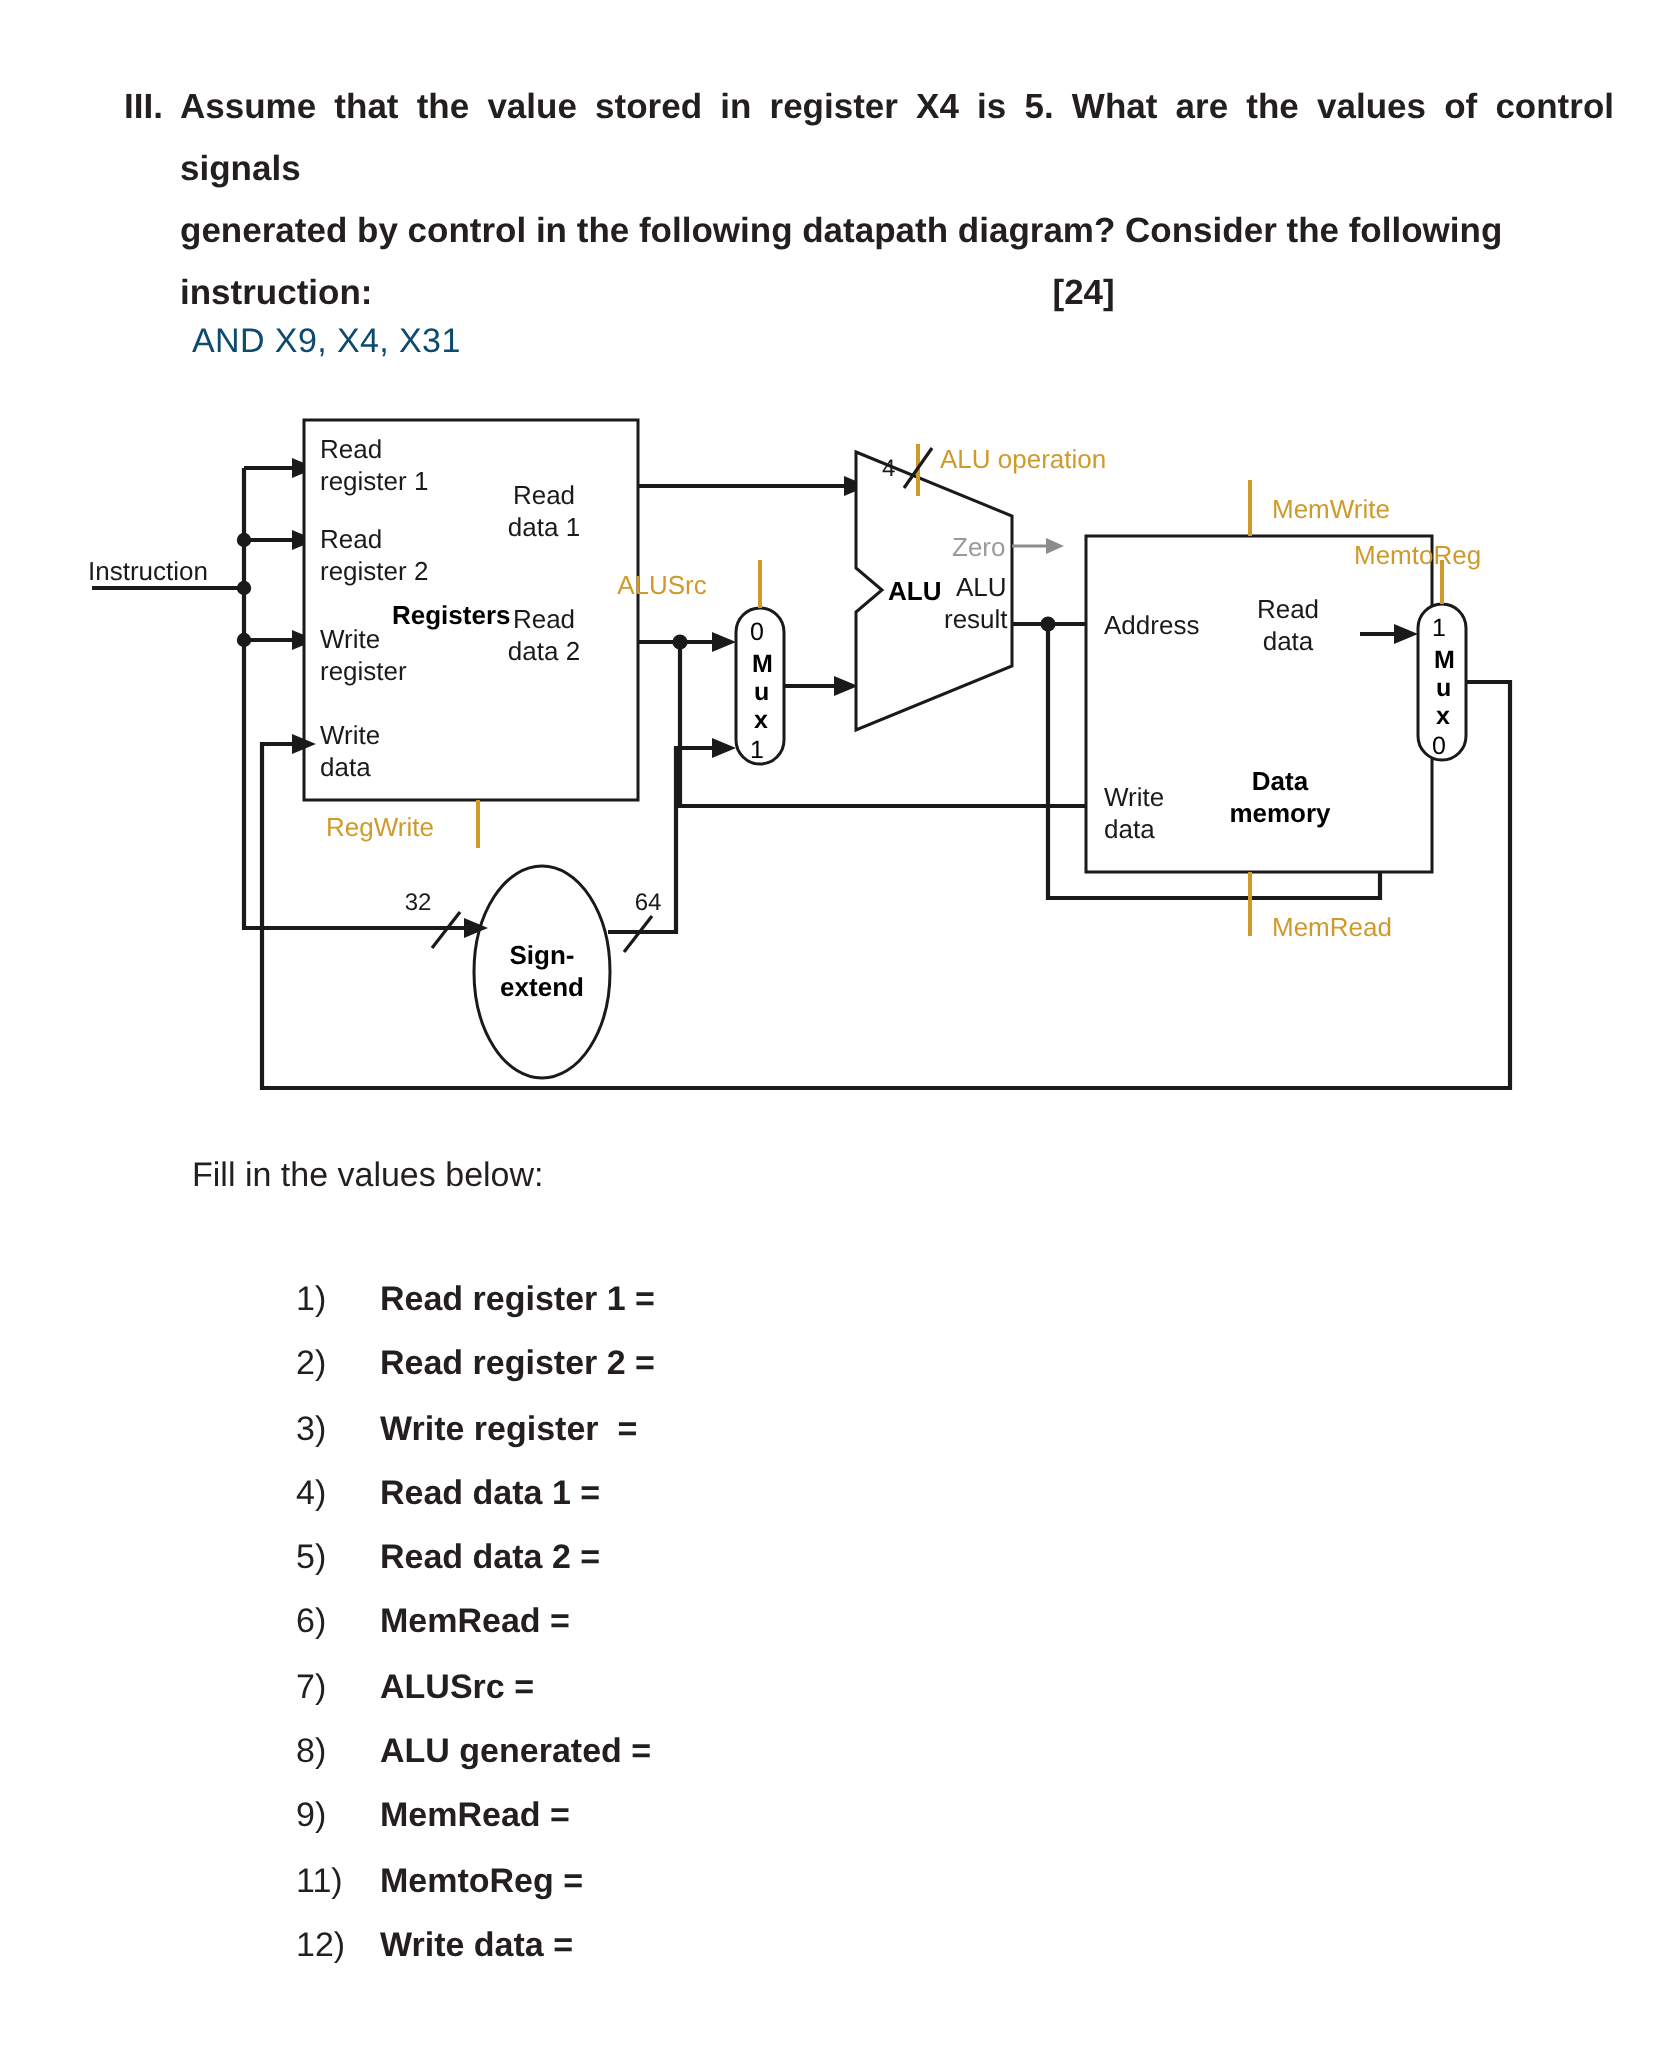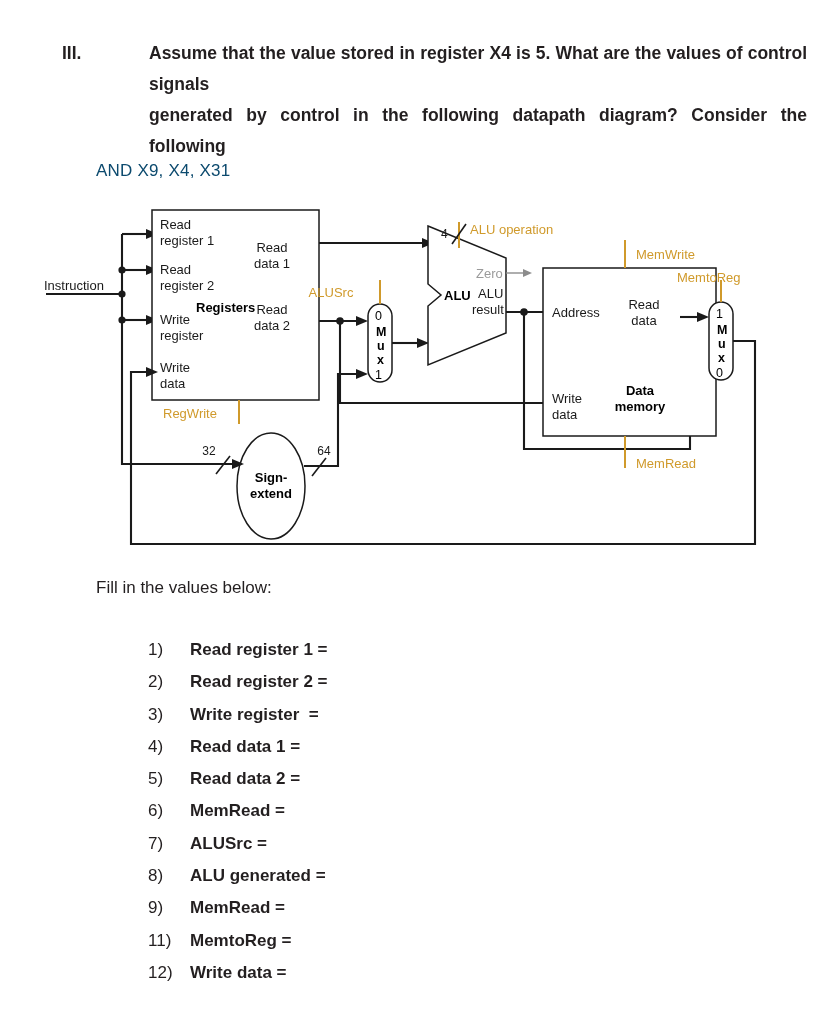--- a/index.html
+++ b/index.html
@@ -19,34 +19,32 @@
   
   #question-block {
     position: absolute;
     left: 62px;
     top: 38px;
     width: 745px;
   }
   #question-row {
     display: flex;
     align-items: flex-start;
-    gap: 47px;
   }
   .q-numeral {
     font-size: 17.5px;
     font-weight: bold;
     line-height: 31px;
     width: 28px;
     flex: 0 0 28px;
     text-align: left;
     letter-spacing: 0px;
   }
   .q-body {
     flex: 1 1 auto;
-    margin-left: 12px;
   }
   .q-para {
     font-size: 17.5px;
     font-weight: bold;
     line-height: 31px;
     text-align: justify;
     text-justify: inter-word;
     margin: 0;
   }
   .q-lastline {
@@ -179,20 +177,24 @@
 </style>
 </head>
 <body>
 
 <div id="question-block">
   <div id="question-row">
     <div class="q-numeral">III.</div>
     <div class="q-body">
       <div class="q-para">Assume that the value stored in register X4 is 5. What are the values of control signals</div>
       <div class="q-para">generated by control in the following datapath diagram? Consider the following</div>
+      <div class="q-lastline">
+        <span>instruction:</span>
+        <span class="marks">[24]</span>
+      </div>
     </div>
   </div>
 </div>
 
 <div id="instruction-text">AND X9, X4, X31</div>
 
 <div id="datapath">
 <svg width="833" height="372" viewBox="0 0 833 372" xmlns="http://www.w3.org/2000/svg">
 
   <line class="wire" x1="46" y1="98" x2="122" y2="98"></line>

